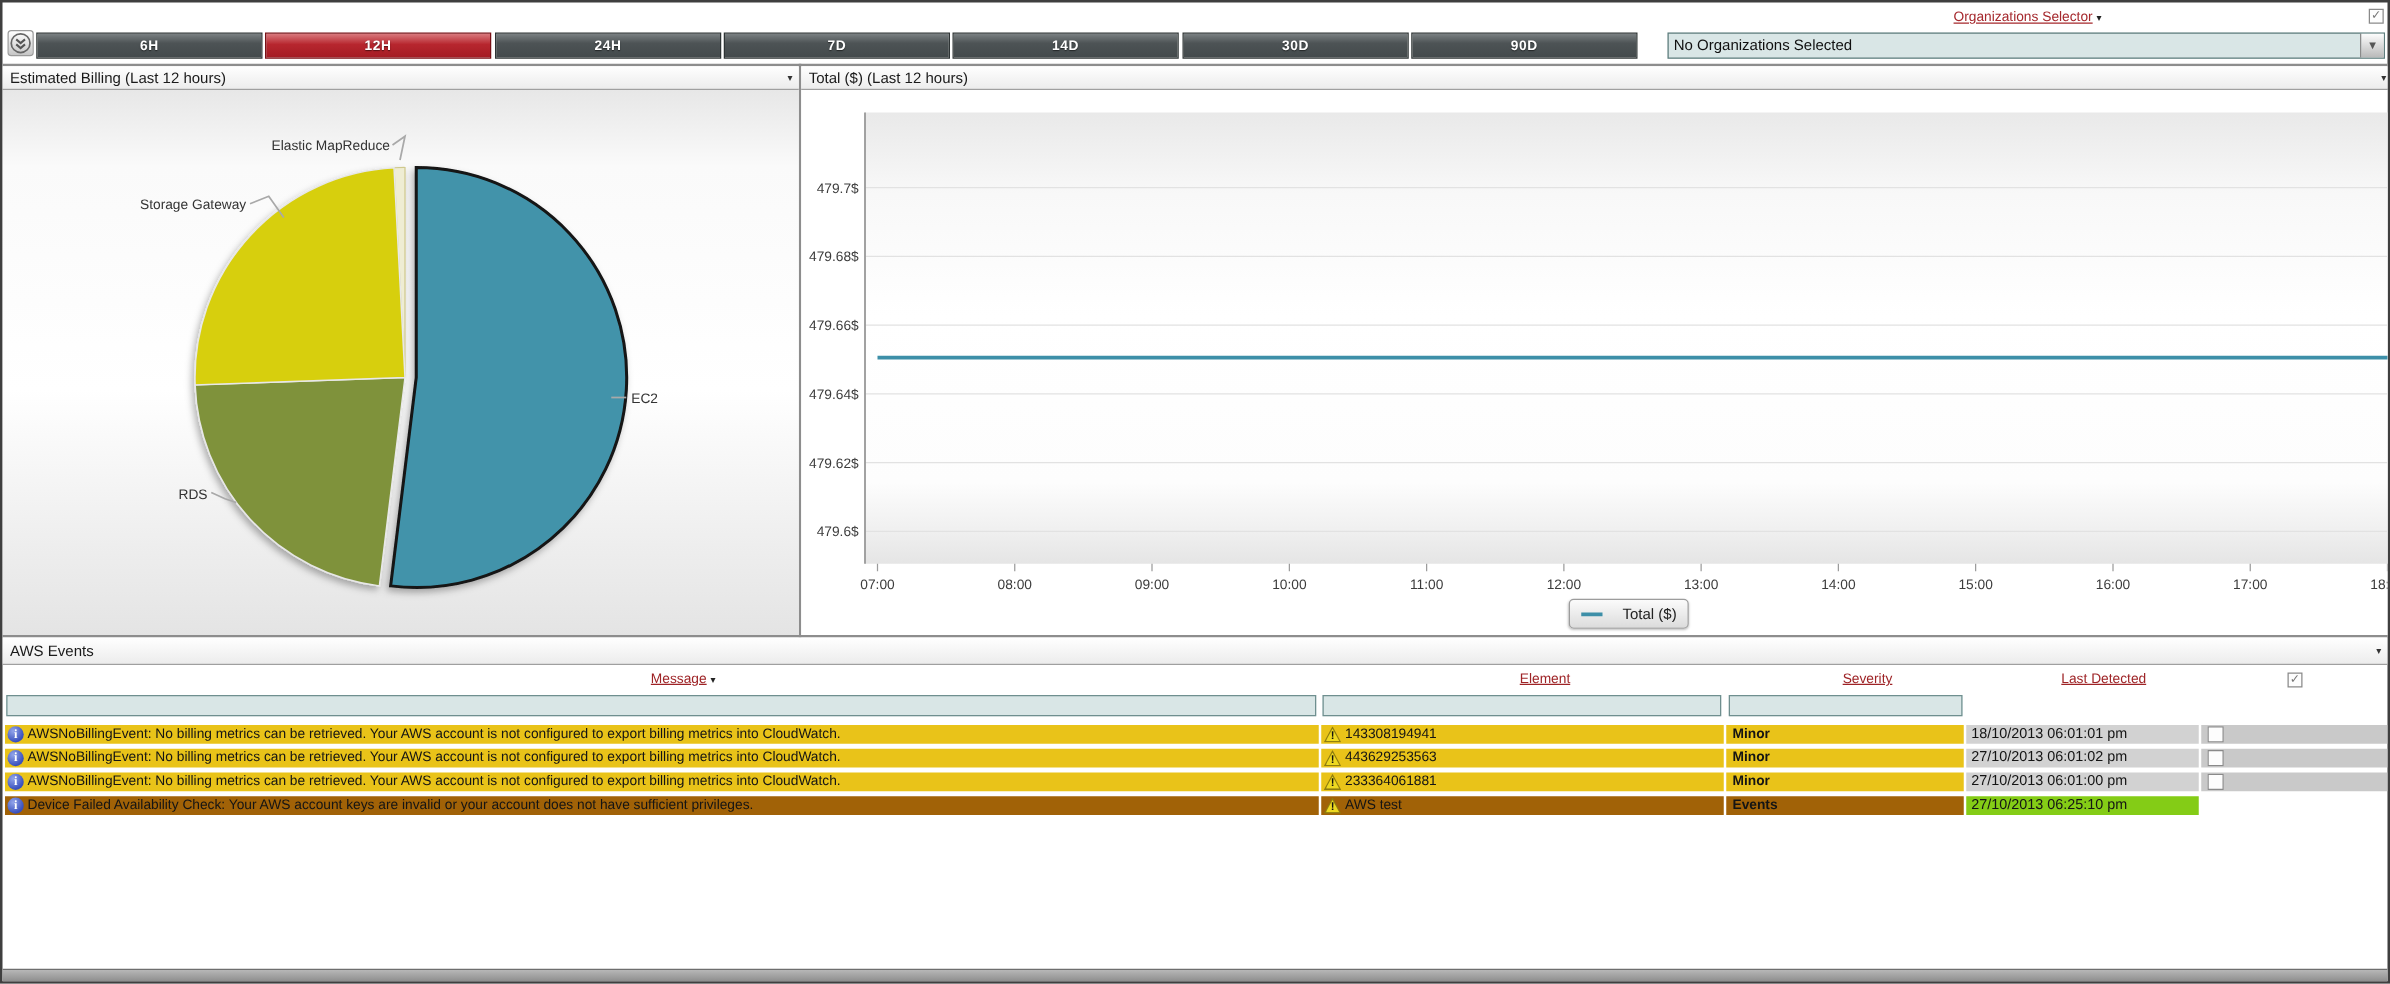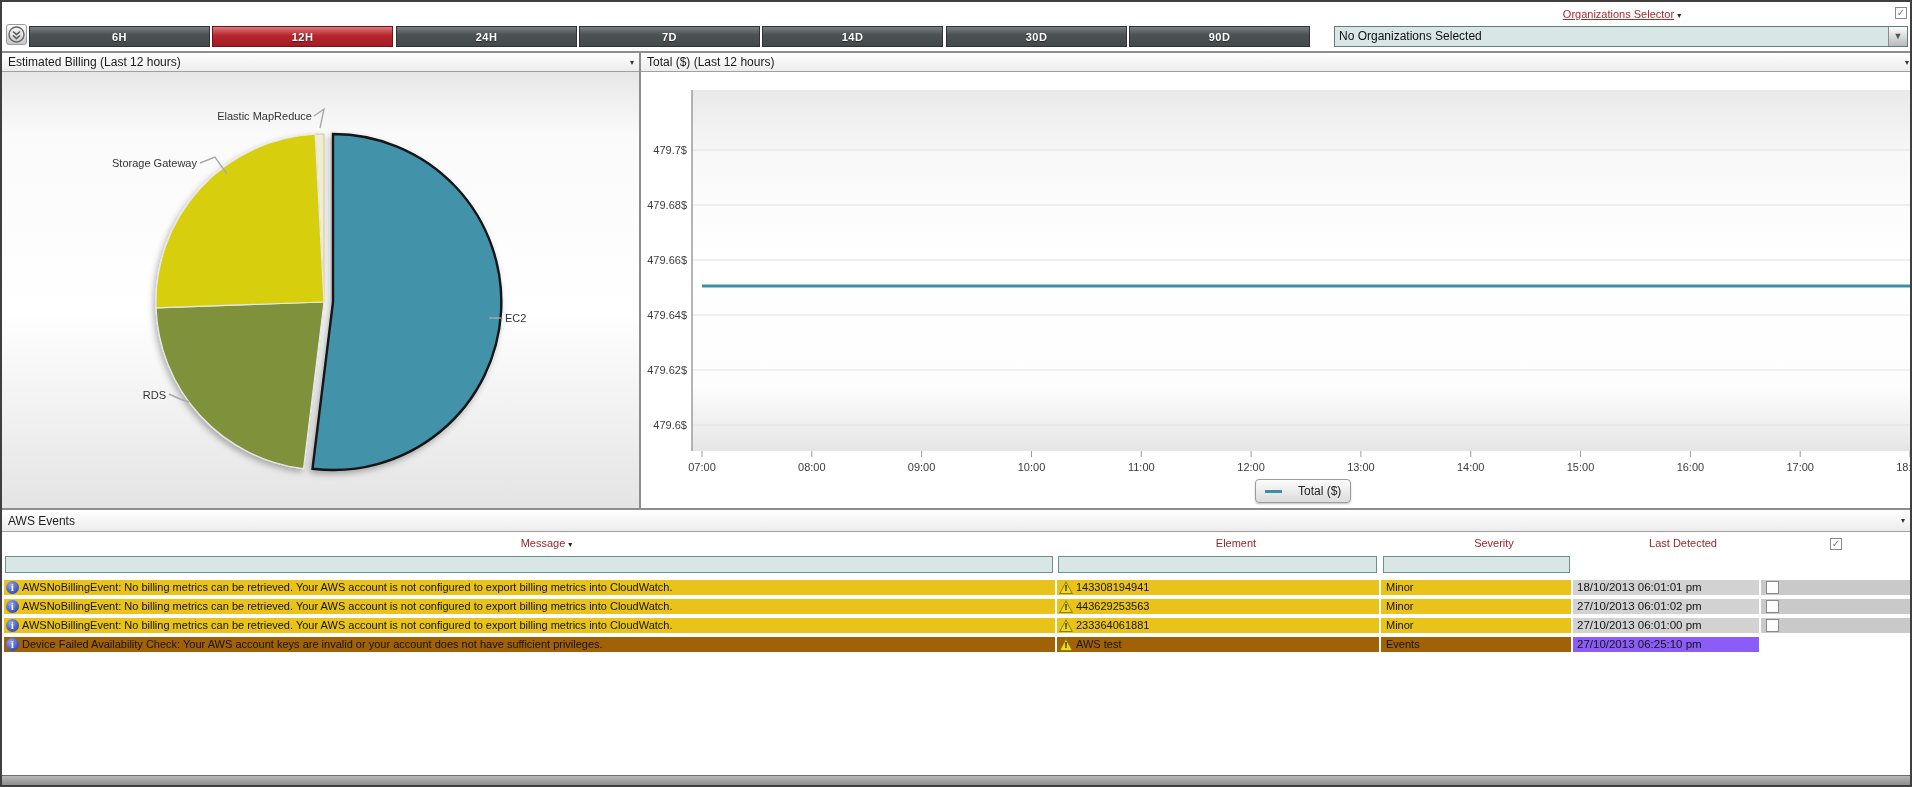--- a/index.html
+++ b/index.html
@@ -42,36 +42,36 @@
 
   
   .legend{left:1229px;top:477px;height:22px;border:1px solid #9c9c9c;border-radius:4px;
         background:linear-gradient(#fbfbfb,#dcdcdc);box-shadow:0 1px 2px rgba(0,0,0,.25);
         display:flex;align-items:center;gap:16px;padding:0 9px;font-size:12px;color:#222;cursor:pointer;margin-left:24px;}
   .legend-swatch{width:17px;height:3px;background:#3d8fa8;}
 
   
   .events-header{left:0;right:0;top:508px;height:22px;line-height:22px;}
   .col-link{top:535px;height:15px;font-size:11px;text-align:center;color:#9e2326;}
-  .col-link a{color:#9e2326;cursor:pointer;margin-left:36px;}
+  .col-link a{color:#9e2326;text-decoration:underline;cursor:pointer;margin-left:36px;}
   .sort-caret{color:#222;font-size:8px;margin-left:3px;}
   .filter{top:554px;height:17px;background:#d9e6e6;border:1px solid #6f8f8f;box-sizing:border-box;cursor:text;}
   .hdr-check{left:1828px;top:536px;}
   .evt-row{left:0;right:0;height:15px;}
   .cell{position:absolute;top:0;height:15px;line-height:15px;font-size:11px;color:#141414;
         overflow:hidden;white-space:nowrap;}
   .c-msg{left:2px;width:1051px;}
   .c-elem{left:1055px;width:322px;}
-  .c-sev{left:1379px;width:190px;padding-left:5px;box-sizing:border-box;}
+  .c-sev{left:1379px;width:190px;padding-left:5px;box-sizing:border-box;font-weight:bold;}
   .c-last{left:1571px;width:186px;padding-left:4px;box-sizing:border-box;font-size:11.5px;}
   .c-check{left:1759px;width:149px;}
   .minor .c-msg,.minor .c-elem,.minor .c-sev{background:#e9c319;}
   .major .c-msg,.major .c-elem,.major .c-sev{background:#a16207;}
   .minor .c-last{background:#d2d2d2;}
-  .major .c-last{background:#8b5cf6;}
+  .major .c-last{background:#84cc16;}
   .minor .c-check{background:#c9c9c9;}
   .row-checkbox{position:absolute;left:5px;top:1px;width:13px;height:13px;background:#fdfdfd;
         border:1px solid #8a8a8a;box-sizing:border-box;cursor:pointer;}
   .info-icon{display:inline-block;width:13px;height:13px;margin:1px 3px 0 2px;vertical-align:top;
         border-radius:50%;background:radial-gradient(circle at 35% 30%,#93a5ea,#3950bd 70%);
         color:#fff;font-size:10px;font-weight:bold;line-height:13px;text-align:center;
         font-family:"Liberation Serif",serif;}
   .info-icon::after{content:"i";}
   .warn-icon{display:inline-block;width:14px;height:13px;margin:1px 3px 0 2px;vertical-align:top;position:relative;
         background:#8f7d0f;clip-path:polygon(50% 0,0 100%,100% 100%);}

